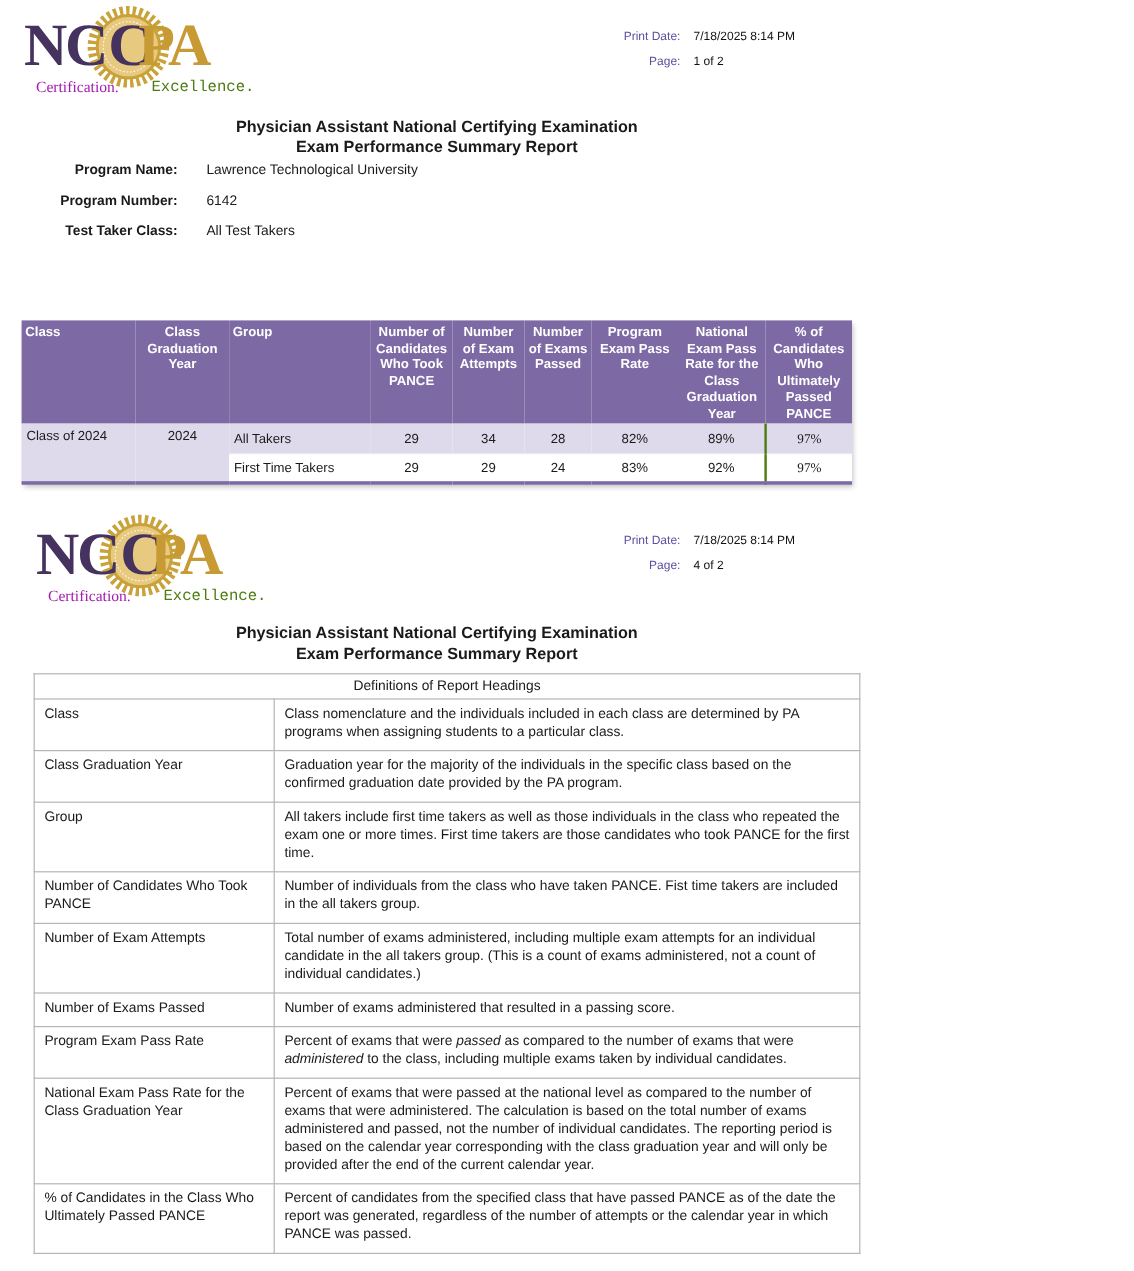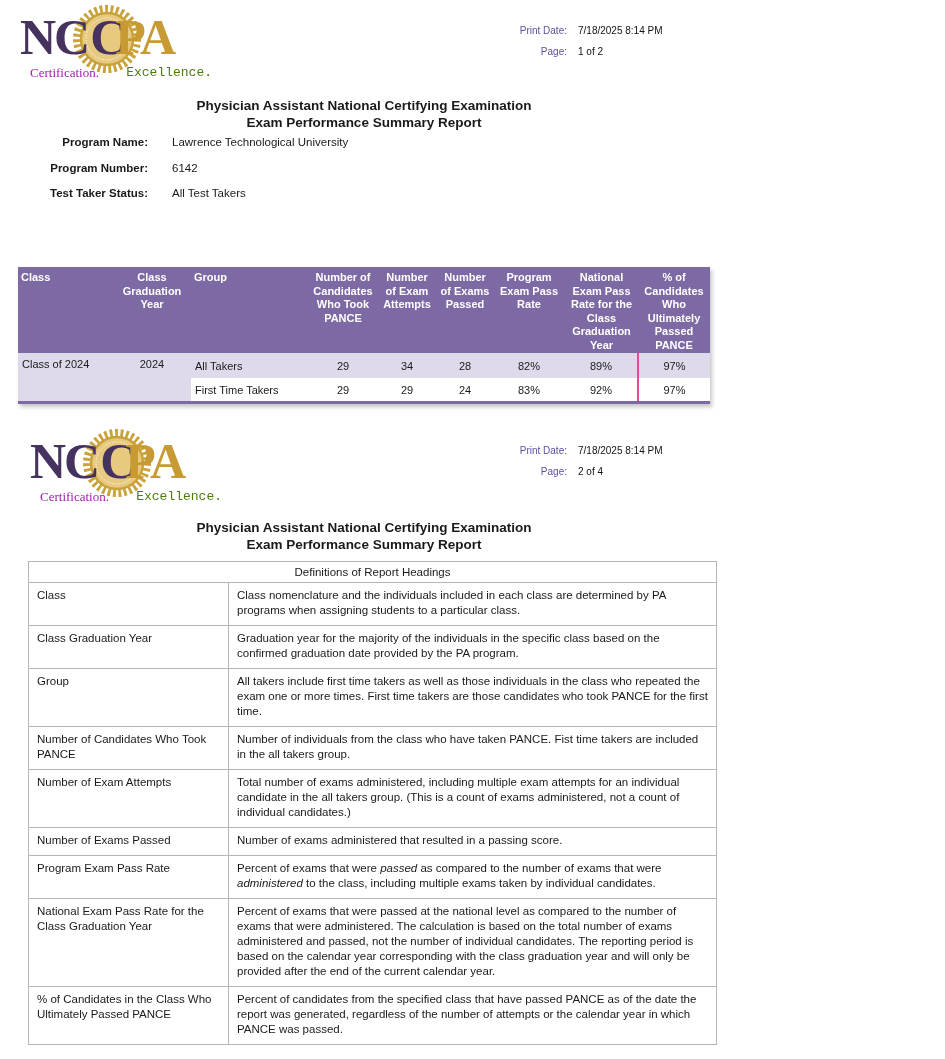--- a/index.html
+++ b/index.html
@@ -45,21 +45,21 @@
     box-shadow:2px 3px 4px rgba(110,110,110,0.4);
   }
   table.results th {
     background:#7d6aa5; color:#ffffff; font-weight:bold; vertical-align:top;
     padding:4px 3px 0 3px; height:82px; line-height:13.5px;
   }
   table.results td { padding:0 4px; }
   table.results tr.r1 td { background:#dedaeb; height:25px; }
   table.results tr.r2 td { background:#ffffff; height:22px; border-top:1px solid #fff; }
   table.results td.span2 { background:#dedaeb; vertical-align:top; padding-top:5px; }
-  table.results td.ult { background:#afa2cb; border-left:2px solid #ec4899; }
+  table.results td.ult { background:#afa2cb; border-left:2px solid #4d7c0f;font-family:Liberation Serif, serif; }
   .ta-l { text-align:left; } .ta-c { text-align:center; }
 
   
   table.defs { position:absolute; border-collapse:collapse; table-layout:fixed; width:688px; font-size:11.5px; background:#fff; }
   table.defs th, table.defs td { border:1px solid #b5b5b5; }
   table.defs th { font-weight:normal; text-align:center; padding:4px 2px; }
   table.defs td { vertical-align:top; padding:5px 8px 7px 8px; line-height:15px; }
   table.defs td.term { width:184px; }
 </style>
 </head>
@@ -101,21 +101,21 @@
     <div class="fields" style="top:136px;">
       <div class="f-row">
         <span class="f-label">Program Name:</span>
         <span class="f-value">Lawrence Technological University</span>
       </div>
       <div class="f-row">
         <span class="f-label">Program Number:</span>
         <span class="f-value">6142</span>
       </div>
       <div class="f-row">
-        <span class="f-label">Test Taker Status:</span>
+        <span class="f-label">Test Taker Class:</span>
         <span class="f-value">All Test Takers</span>
       </div>
     </div>
 
     <div class="notes" style="top:226px;">
     </div>
 
     <table class="results" style="left:18px; top:267px;">
       <colgroup>
         <col style="width:95px">
@@ -182,21 +182,21 @@
       <div class="tagline">
         <span class="tp">Certification.</span>
         <span class="tg">Excellence.</span>
       </div>
     </div>
 
     <div class="printinfo" style="left:505px; top:445px;">
       <span class="pi-label">Print Date:</span>
       <span class="pi-value">7/18/2025 8:14 PM</span>
       <span class="pi-label">Page:</span>
-      <span class="pi-value">2 of 4</span>
+      <span class="pi-value">4 of 2</span>
     </div>
 
     <div class="title" style="top:519px;">
       <div>Physician Assistant National Certifying Examination</div>
       <div>Exam Performance Summary Report</div>
     </div>
 
     <table class="defs" style="left:28px; top:561px;">
       <colgroup>
           <col style="width:200px">

